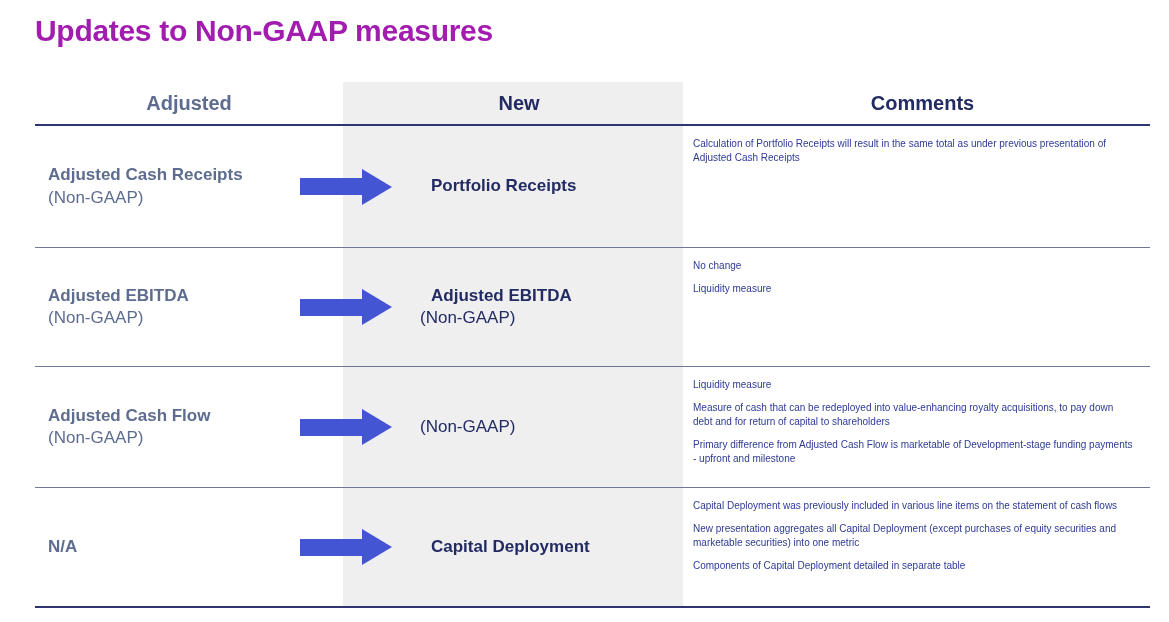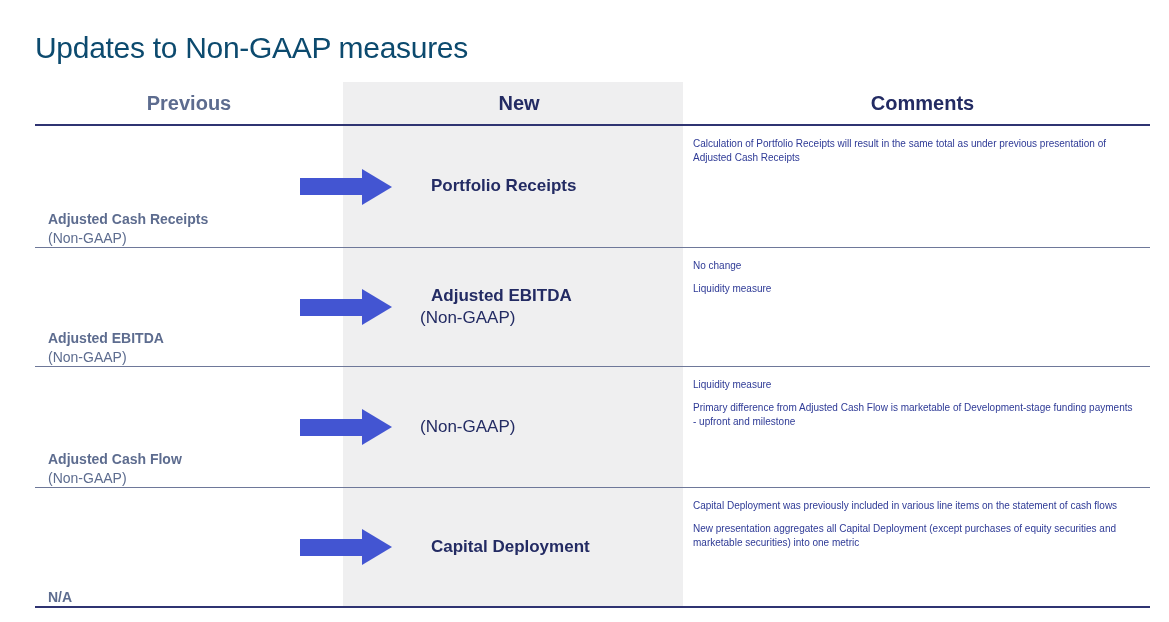--- a/index.html
+++ b/index.html
@@ -5,22 +5,22 @@
   * { margin:0; padding:0; box-sizing:border-box; }
   html,body { background:#ffffff; }
   body {
     width:1169px; height:622px;
     font-family:"Liberation Sans", sans-serif;
     position:relative; overflow:hidden;
   }
   .slide { position:absolute; inset:0; background:#ffffff; }
 
   .page-title {
-    position:absolute; left:35px; top:31px;
-    font-size:30px; font-weight:400; color:#0c4a6e; letter-spacing:-0.3px;
+    position:absolute; left:35px; top:14px;
+    font-size:30px; font-weight:700; color:#a21caf; letter-spacing:-0.3px;
   }
 
   .band {
     position:absolute; left:343px; top:82px; width:340px; height:526px;
     background:#EFEFF0;
   }
 
   .tbl {
     position:absolute; left:35px; top:82px; width:1115px;
   }
@@ -37,22 +37,22 @@
     display:grid; grid-template-columns:308px 340px 467px;
     position:relative;
     border-bottom:1.5px solid #6E7899;
   }
   .row-1 { height:122px; }
   .row-2 { height:119px; }
   .row-3 { height:121px; }
   .row-4 { height:120px; border-bottom:2px solid #2F3472; }
 
   .cell-previous {
-    display:flex; flex-direction:column; justify-content:flex-end;
-    padding-left:13px; color:#5D6C8F; font-size:14px; line-height:1.32;
+    display:flex; flex-direction:column; justify-content:center;
+    padding-left:13px; color:#5D6C8F; font-size:17px; line-height:1.32;
   }
   .cell-previous .metric-name { font-weight:700; }
 
   .cell-new {
     display:flex; flex-direction:column; justify-content:center;
     padding-left:77px; color:#232B63; font-size:17px; line-height:1.32;
   }
   .cell-new .metric-name { font-weight:700;margin-left:11px; }
 
   .cell-comments {
@@ -79,21 +79,21 @@
 
 <div class="slide">
 
   <div class="page-title">Updates to Non-GAAP measures</div>
 
   <div class="band"></div>
 
   <div class="tbl">
 
     <div class="hdr-row">
-      <div class="hdr hdr-previous">Previous</div>
+      <div class="hdr hdr-previous">Adjusted</div>
       <div class="hdr hdr-new">New</div>
       <div class="hdr hdr-comments">Comments</div>
     </div>
 
     <div class="row row-1">
       <div class="cell-previous">
         <span class="metric-name">Adjusted Cash Receipts</span>
         <span class="metric-qualifier">(Non-GAAP)</span>
       </div>
       <div class="cell-new">
@@ -131,40 +131,42 @@
     <div class="row row-3">
       <div class="cell-previous">
         <span class="metric-name">Adjusted Cash Flow</span>
         <span class="metric-qualifier">(Non-GAAP)</span>
       </div>
       <div class="cell-new">
         <span class="metric-qualifier">(Non-GAAP)</span>
       </div>
       <div class="cell-comments">
           <p>Liquidity measure</p>
+          <p>Measure of cash that can be redeployed into value-enhancing royalty acquisitions, to pay down debt and for return of capital to shareholders</p>
           <p>Primary difference from Adjusted Cash Flow is marketable of Development-stage funding payments - upfront and milestone</p>
         </div>
       <div class="arrow">
         <span class="arrow-body"></span>
         <span class="arrow-head"></span>
       </div>
     </div>
 
     <div class="row row-4">
       <div class="cell-previous">
         <span class="metric-name">N/A</span>
         <span class="metric-qualifier"></span>
       </div>
       <div class="cell-new">
         <span class="metric-name">Capital Deployment</span>
         <span class="metric-qualifier"></span>
       </div>
       <div class="cell-comments">
           <p>Capital Deployment was previously included in various line items on the statement of cash flows</p>
           <p>New presentation aggregates all Capital Deployment (except purchases of equity securities and marketable securities) into one metric</p>
+          <p>Components of Capital Deployment detailed in separate table</p>
         </div>
       <div class="arrow">
         <span class="arrow-body"></span>
         <span class="arrow-head"></span>
       </div>
     </div>
 
   </div>
 </div>
 

